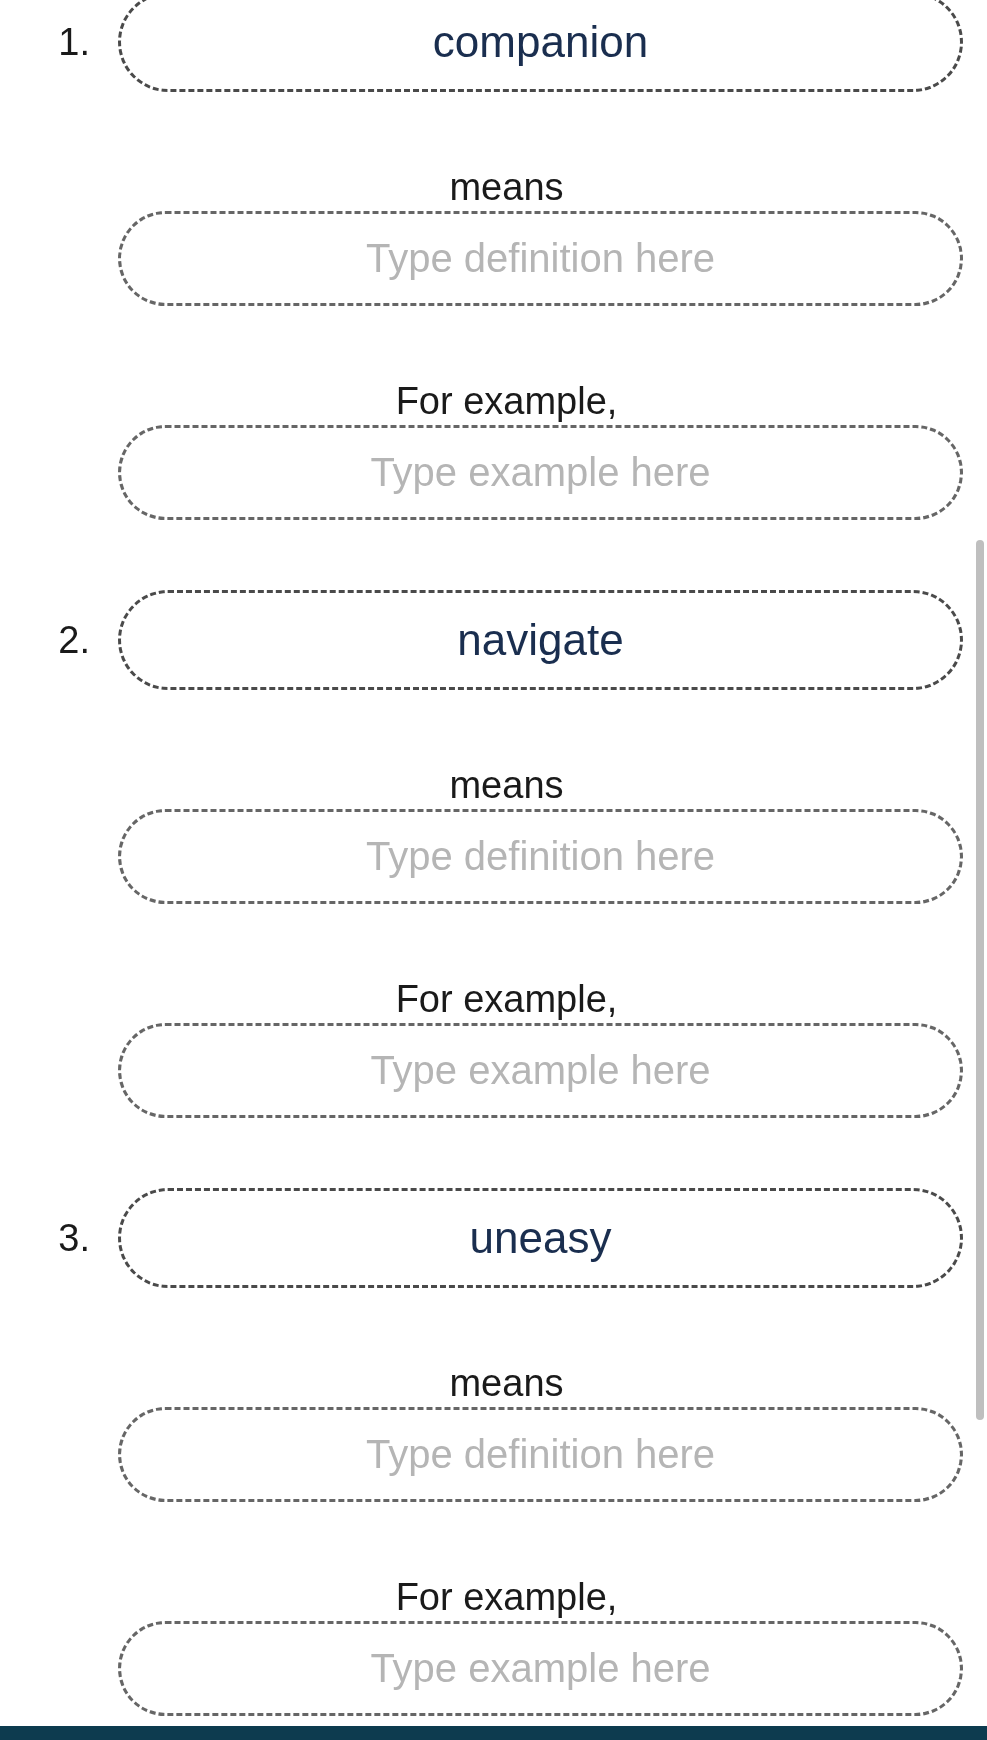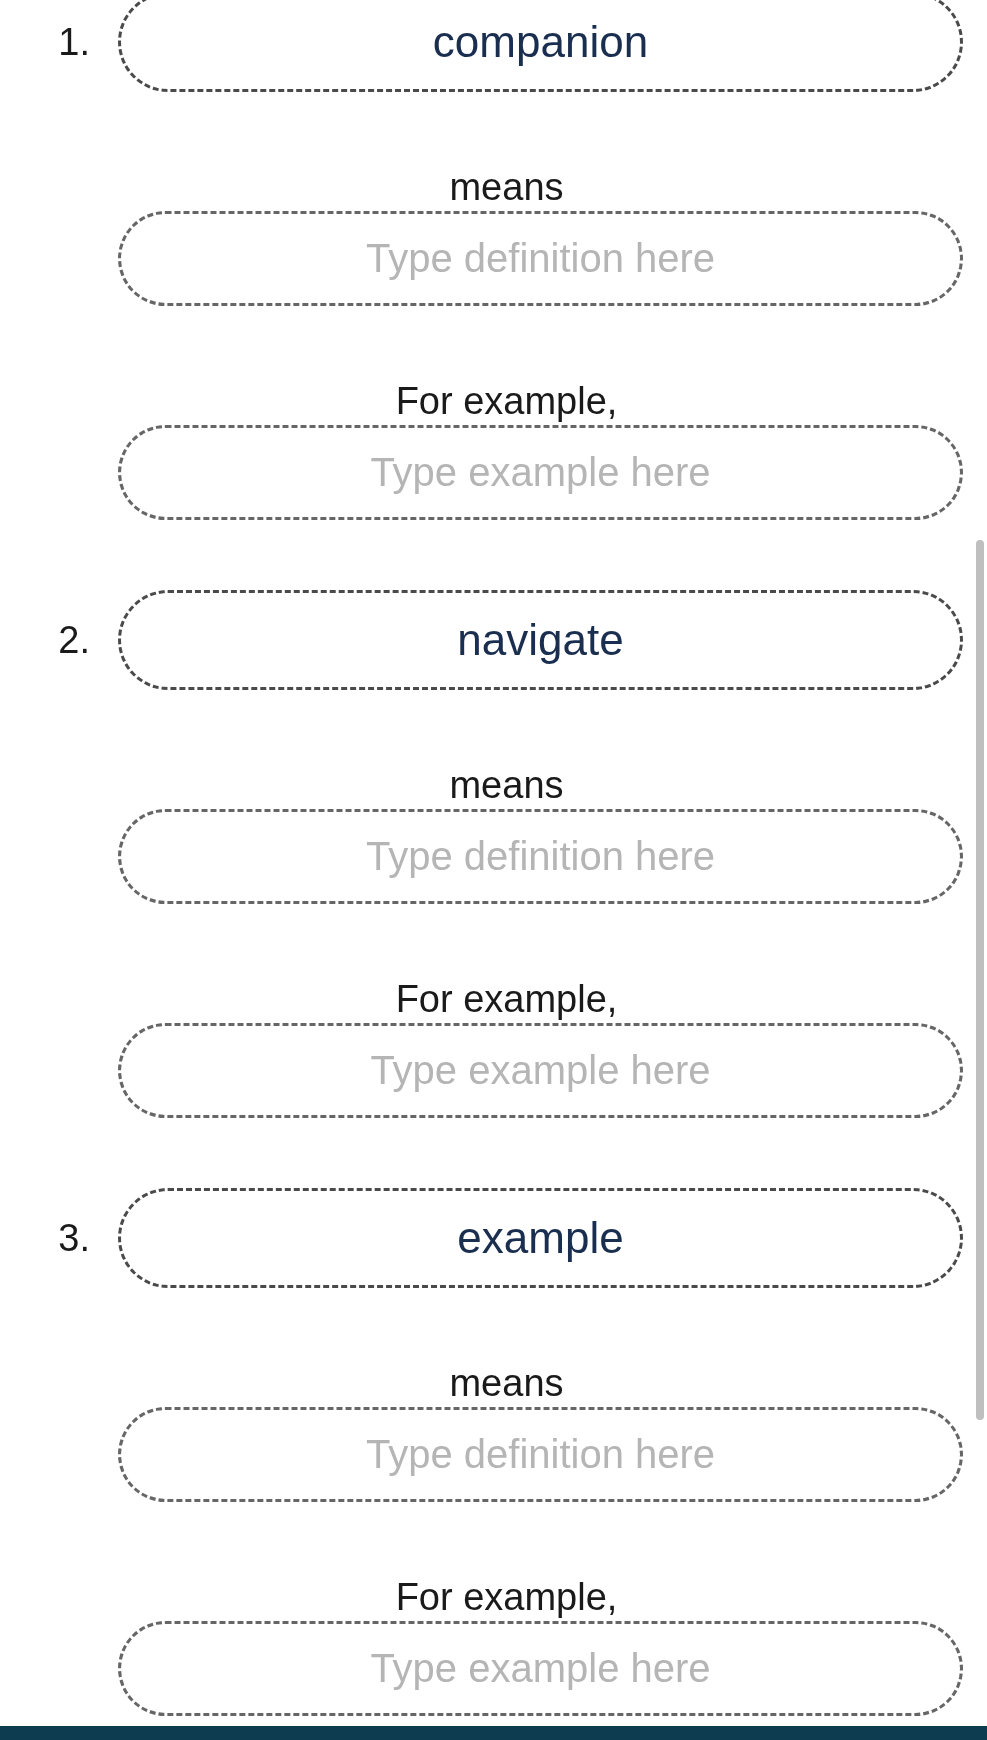--- a/index.html
+++ b/index.html
@@ -112,21 +112,21 @@
     </div>
     <div class="label">means</div>
     <div class="input-box">Type definition here</div>
     <div class="label">For example,</div>
     <div class="input-box">Type example here</div>
   </div>
 
   <div class="item">
     <div class="word-row">
       <span class="number">3.</span>
-      <div class="word-box">example</div>
+      <div class="word-box">uneasy</div>
     </div>
     <div class="label">means</div>
     <div class="input-box">Type definition here</div>
     <div class="label">For example,</div>
     <div class="input-box">Type example here</div>
   </div>
 
 </div>
 
 <div class="scrollbar"></div>

